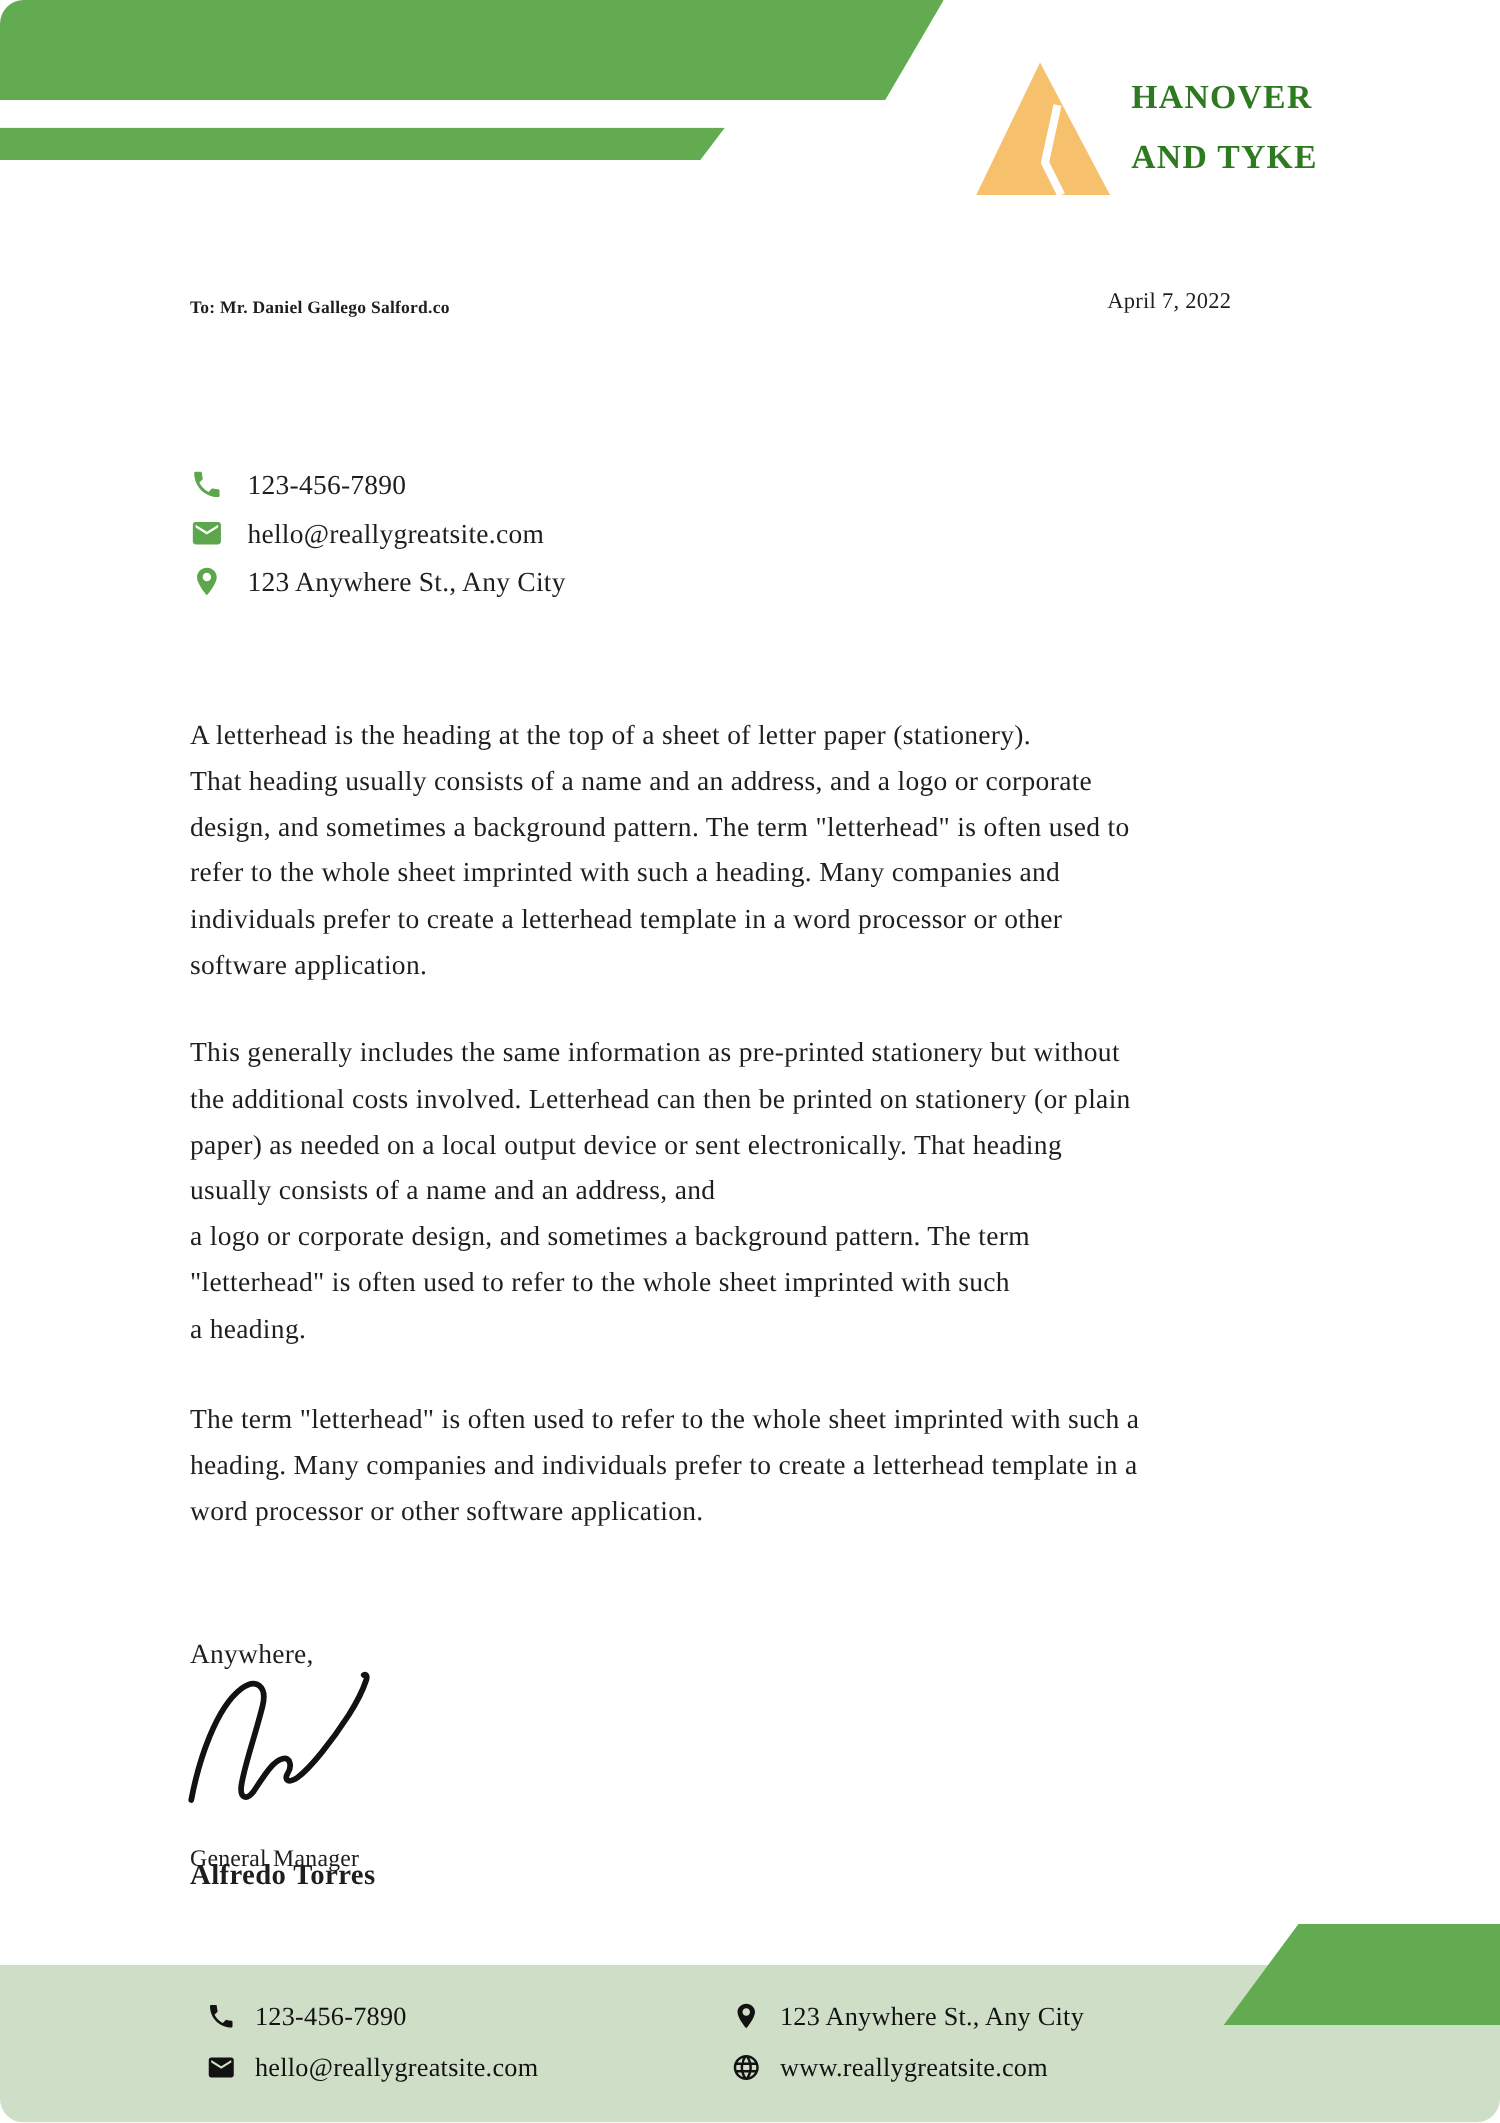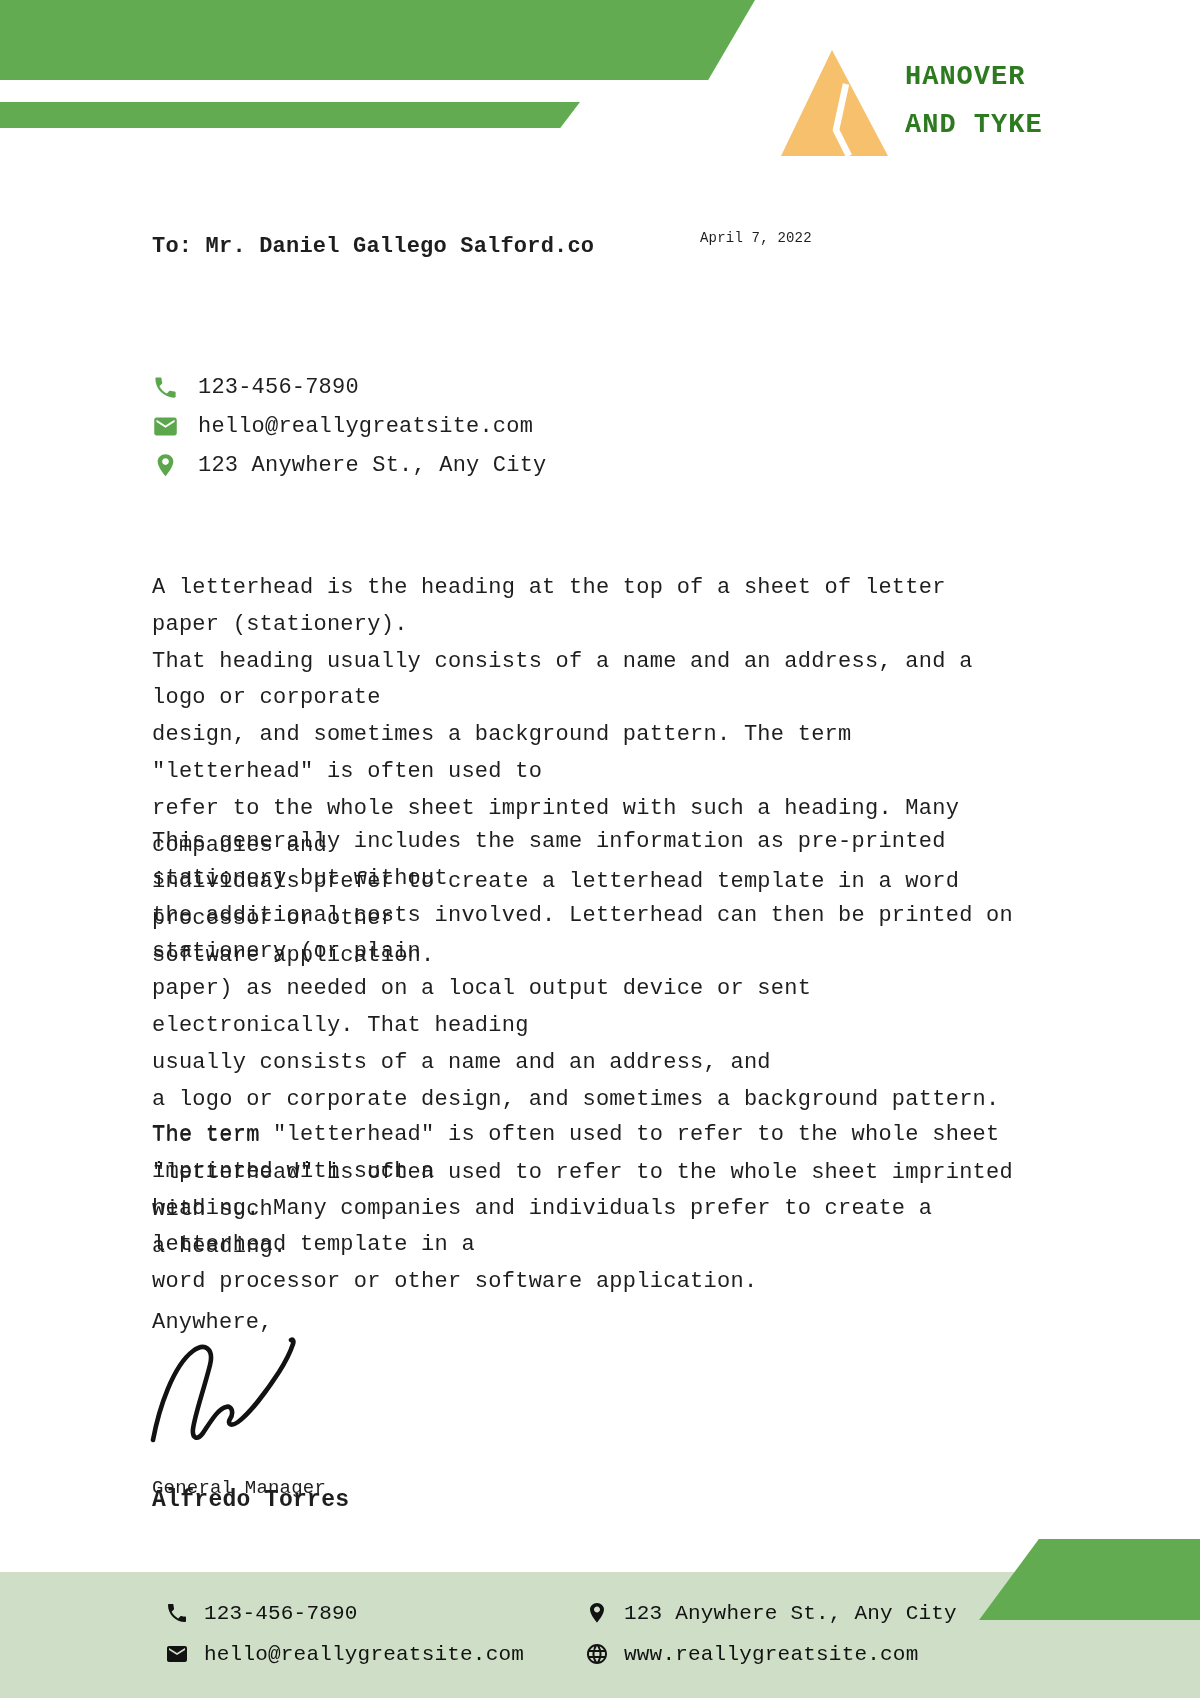--- a/index.html
+++ b/index.html
@@ -1,31 +1,31 @@
 <!DOCTYPE html>
 <html><head>
 <meta charset="utf-8">
 <style>
   html,body{margin:0;padding:0;background:#ffffff;}
   .page{
     position:relative;width:1200px;height:1698px;overflow:hidden;background:#fff;
-    font-family:Liberation Mono, monospace;color:#1e1e1e;
+    font-family:Liberation Serif, serif;color:#1e1e1e;border-radius:19px;
   }
   
   .bar1{position:absolute;left:0;top:0;width:755px;height:80px;background:#63ab51;
         clip-path:polygon(0 0,100% 0,93.8% 100%,0 100%);}
   .bar2{position:absolute;left:0;top:102px;width:580px;height:26px;background:#63ab51;
         clip-path:polygon(0 0,100% 0,96.6% 100%,0 100%);}
   .logo{position:absolute;left:778px;top:48px;width:110px;height:110px;}
   .brand{position:absolute;left:905px;top:53px;font-size:27px;font-weight:800;
          letter-spacing:1px;line-height:48px;color:#2e7a21;white-space:pre-line;}
   
-  .date{position:absolute;left:700px;top:230px;width:285px;text-align:left;
-        font-size:14px;letter-spacing:.2px;}
-  .to-block{position:absolute;left:152px;top:230px;font-size:22px;font-weight:700;
+  .date{position:absolute;left:700px;top:230px;width:285px;text-align:right;
+        font-size:18px;letter-spacing:.2px;}
+  .to-block{position:absolute;left:152px;top:230px;font-size:14px;font-weight:700;
             line-height:34px;letter-spacing:.2px;}
   
   .contact{position:absolute;left:152px;top:368px;}
   .contact .row{display:flex;align-items:center;height:39px;}
   .contact .ic{width:27px;height:27px;margin-right:19px;flex:0 0 27px;}
   .contact .txt{font-size:22px;letter-spacing:.2px;}
   
   .para{position:absolute;left:152px;width:870px;font-size:22px;line-height:36.8px;
         letter-spacing:.25px;white-space:pre-line;color:#1e1e1e;}
   .p1{top:570px;} .p2{top:824px;} .p3{top:1117px;}

